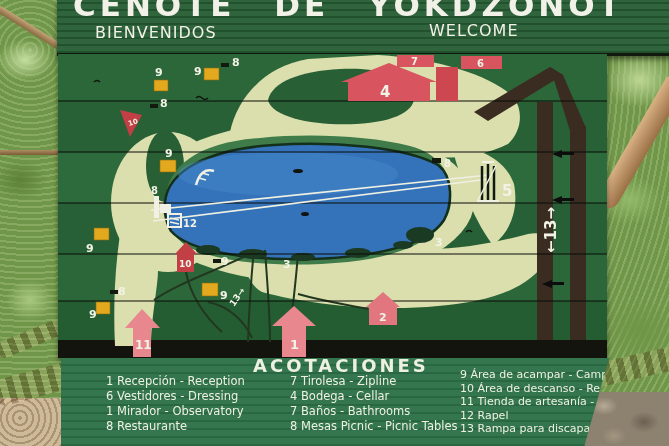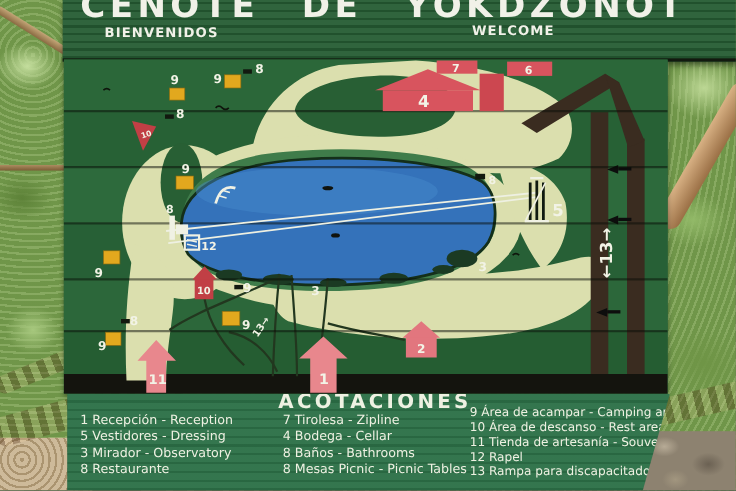--- a/index.html
+++ b/index.html
@@ -33,34 +33,34 @@
     background-image:
       radial-gradient(18px 12px at 20px 14px,#b7ab96 0%,rgba(183,171,150,0) 75%),
       radial-gradient(20px 14px at 60px 30px,#6b6153 0%,rgba(107,97,83,0) 75%),
       radial-gradient(16px 12px at 30px 44px,#a2967f 0%,rgba(162,150,127,0) 75%);}
   .board{position:absolute;box-shadow:0 3px 5px rgba(0,0,0,.45);}
   .title-board{left:57px;top:0;width:616px;height:53px;overflow:hidden;
     background:#255c33;
     background-image:repeating-linear-gradient(0deg,rgba(0,0,0,.12) 0 2px,rgba(255,255,255,.05) 2px 7px);
     border-bottom:3px solid #12190f;color:#f1f1e8;}
   .sign-title{position:absolute;left:16px;top:-13px;font-size:31px;font-weight:bold;letter-spacing:4px;word-spacing:24px;white-space:nowrap;}
-  .sub{position:absolute;font-size:12px;font-weight:bold;letter-spacing:1px;}
+  .sub{position:absolute;font-size:16px;font-weight:normal;letter-spacing:1px;}
   .sub-left{left:38px;top:23px;}
   .sub-right{left:372px;top:21px;}
   .map-board{left:58px;top:54px;width:549px;height:304px;background:#2a6438;}
   .map-board svg{display:block;}
   .legend-board{left:61px;top:358px;width:548px;height:88px;background:#2c7047;
     background-image:repeating-linear-gradient(0deg,rgba(0,0,0,.08) 0 2px,rgba(255,255,255,.04) 2px 8px);
     clip-path:polygon(0 0,100% 0,95.5% 100%,0 100%);color:#eef1e2;}
   .legend-title{position:absolute;left:192px;top:-3px;font-size:18px;font-weight:bold;letter-spacing:3px;}
   .lcol{position:absolute;font-size:11.5px;line-height:15px;}
   .lcol1{left:12px;top:16px;}
   .lcol2{left:196px;top:16px;}
   .lcol3{left:366px;top:10px;font-size:11px;line-height:13.5px;}
-  .legend-item{white-space:nowrap;}
+  .legend-item{white-space:nowrap;margin-left:33px;}
   svg text{font-family:"DejaVu Sans",sans-serif;font-weight:bold;fill:#f2f3e6;}
 </style>
 </head>
 <body>
 
 <div class="scene">
 
   <div class="branch branch1"></div>
   <div class="branch branch2"></div>
   <div class="branch branch3"></div>
@@ -251,28 +251,28 @@
         <text x="176" y="253" font-size="9" transform="rotate(-55 176 253)">13→</text>
         <text x="498" y="176" font-size="15" transform="rotate(-90 498 176)" text-anchor="middle">←13→</text>
       </g>
     </svg>
   </div>
 
   <div class="board legend-board">
     <div class="legend-title">ACOTACIONES</div>
     <div class="lcol lcol1">
       <div class="legend-item">1 Recepción - Reception</div>
-      <div class="legend-item">5 Vestidores - Dressing</div>
-      <div class="legend-item">3 Mirador  - Observatory</div>
+      <div class="legend-item">6 Vestidores - Dressing</div>
+      <div class="legend-item">1 Mirador  - Observatory</div>
       <div class="legend-item">8 Restaurante</div>
     </div>
     <div class="lcol lcol2">
       <div class="legend-item">7 Tirolesa - Zipline</div>
       <div class="legend-item">4 Bodega - Cellar</div>
-      <div class="legend-item">8 Baños - Bathrooms</div>
+      <div class="legend-item">7 Baños - Bathrooms</div>
       <div class="legend-item">8 Mesas Picnic - Picnic Tables</div>
     </div>
     <div class="lcol lcol3">
       <div class="legend-item">9 Área de acampar - Camping areas</div>
       <div class="legend-item">10 Área de descanso - Rest areas</div>
       <div class="legend-item">11 Tienda de artesanía - Souvernis</div>
       <div class="legend-item">12 Rapel</div>
       <div class="legend-item">13 Rampa para discapacitados</div>
     </div>
   </div>

